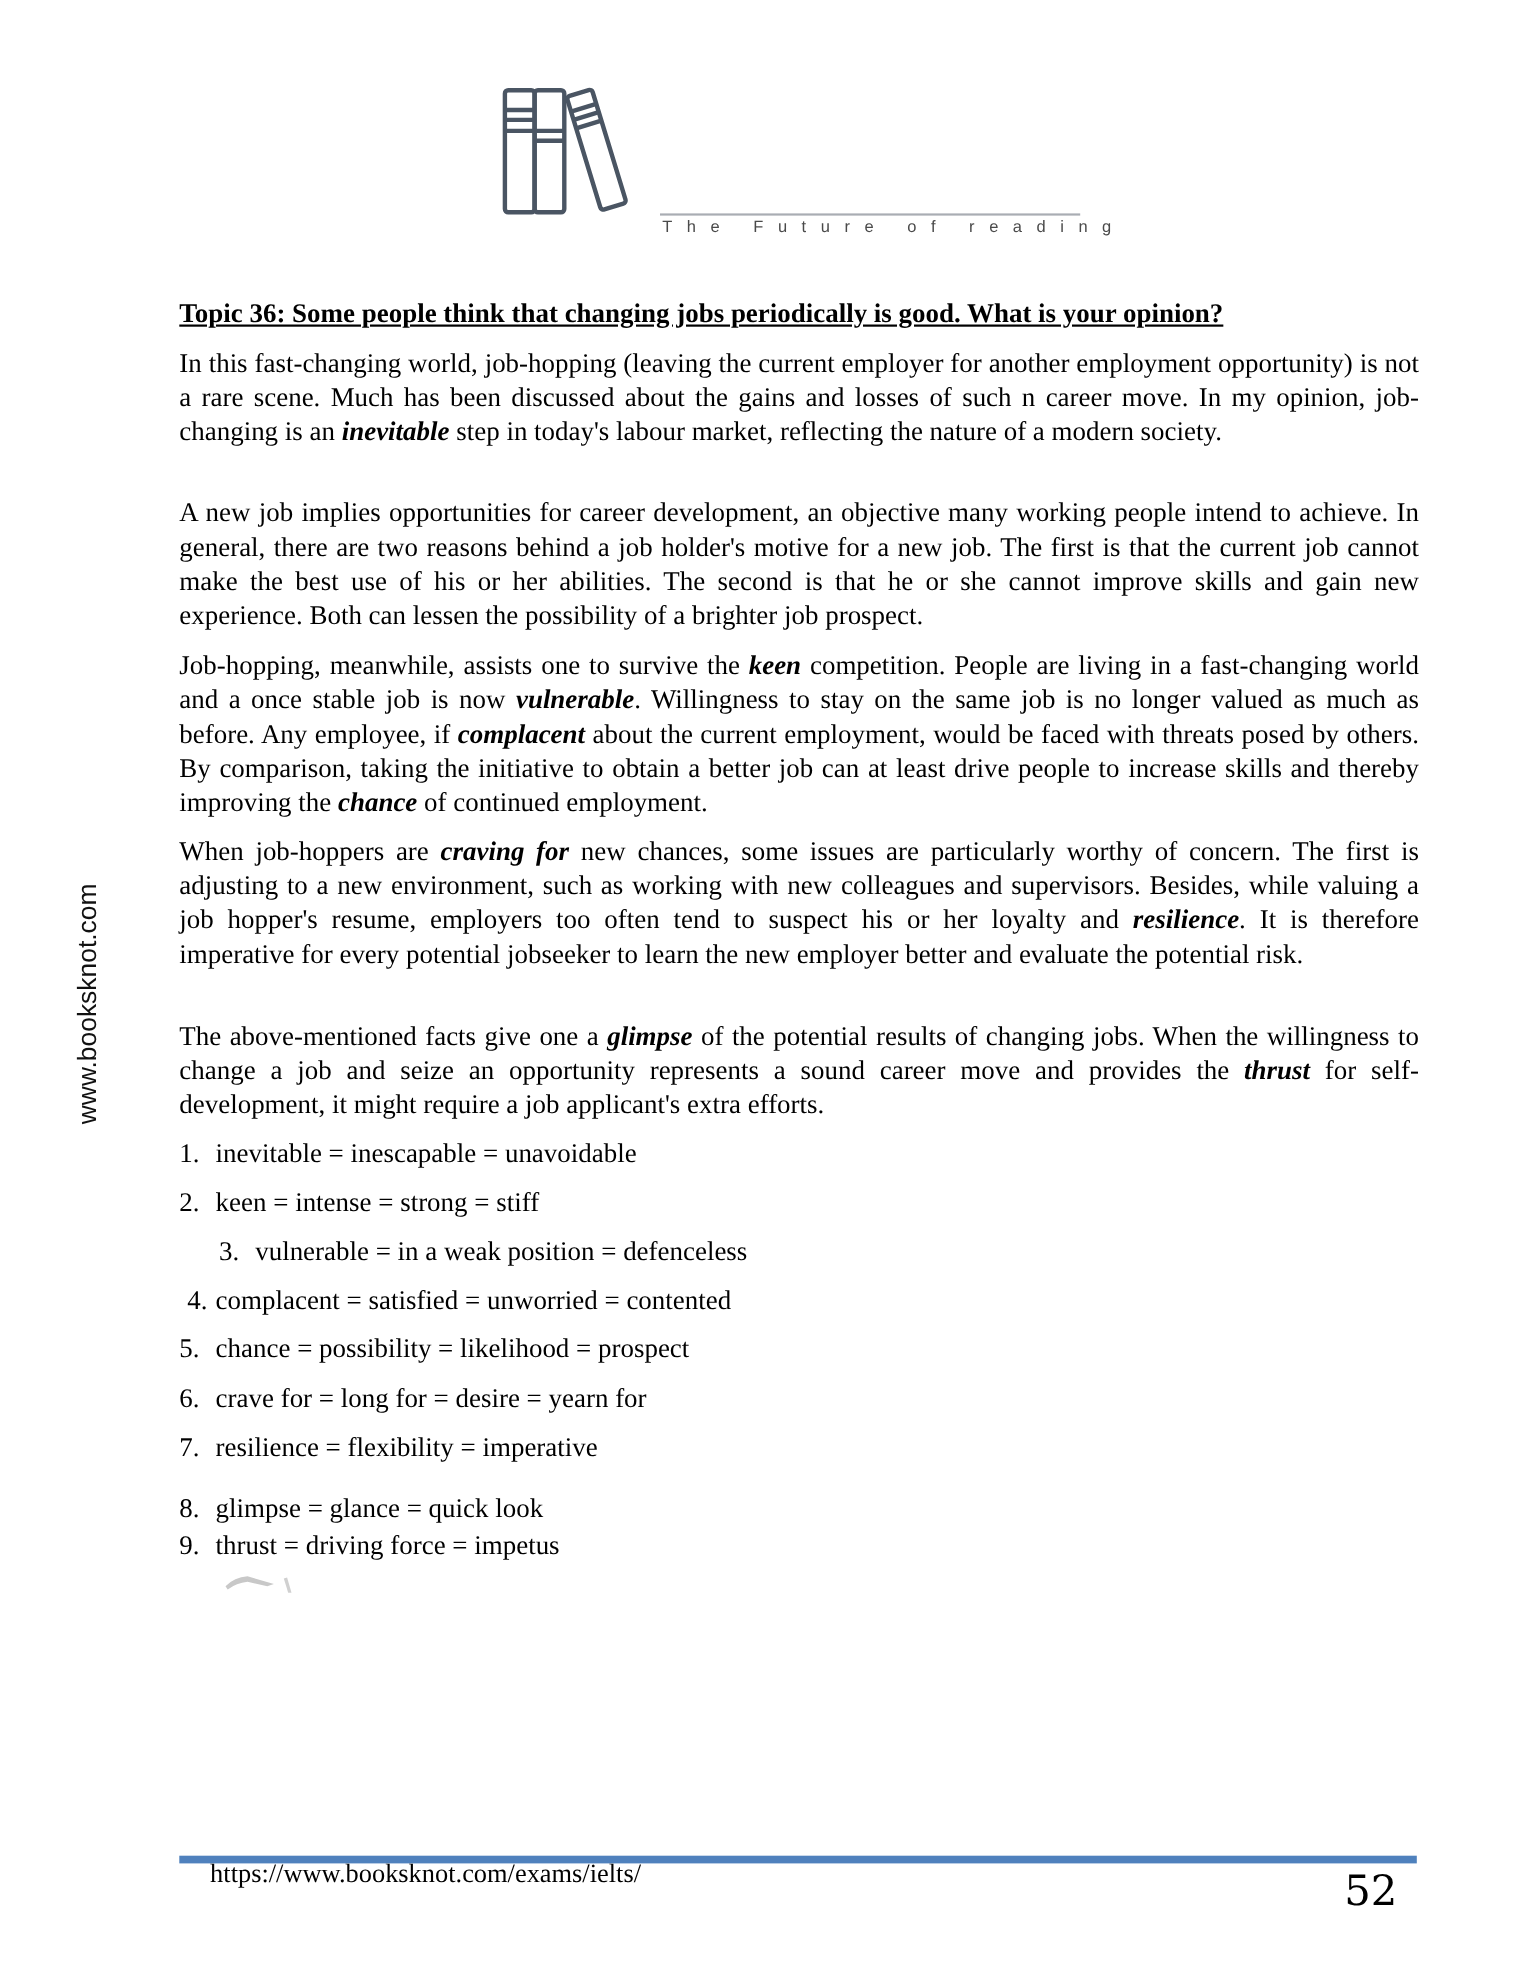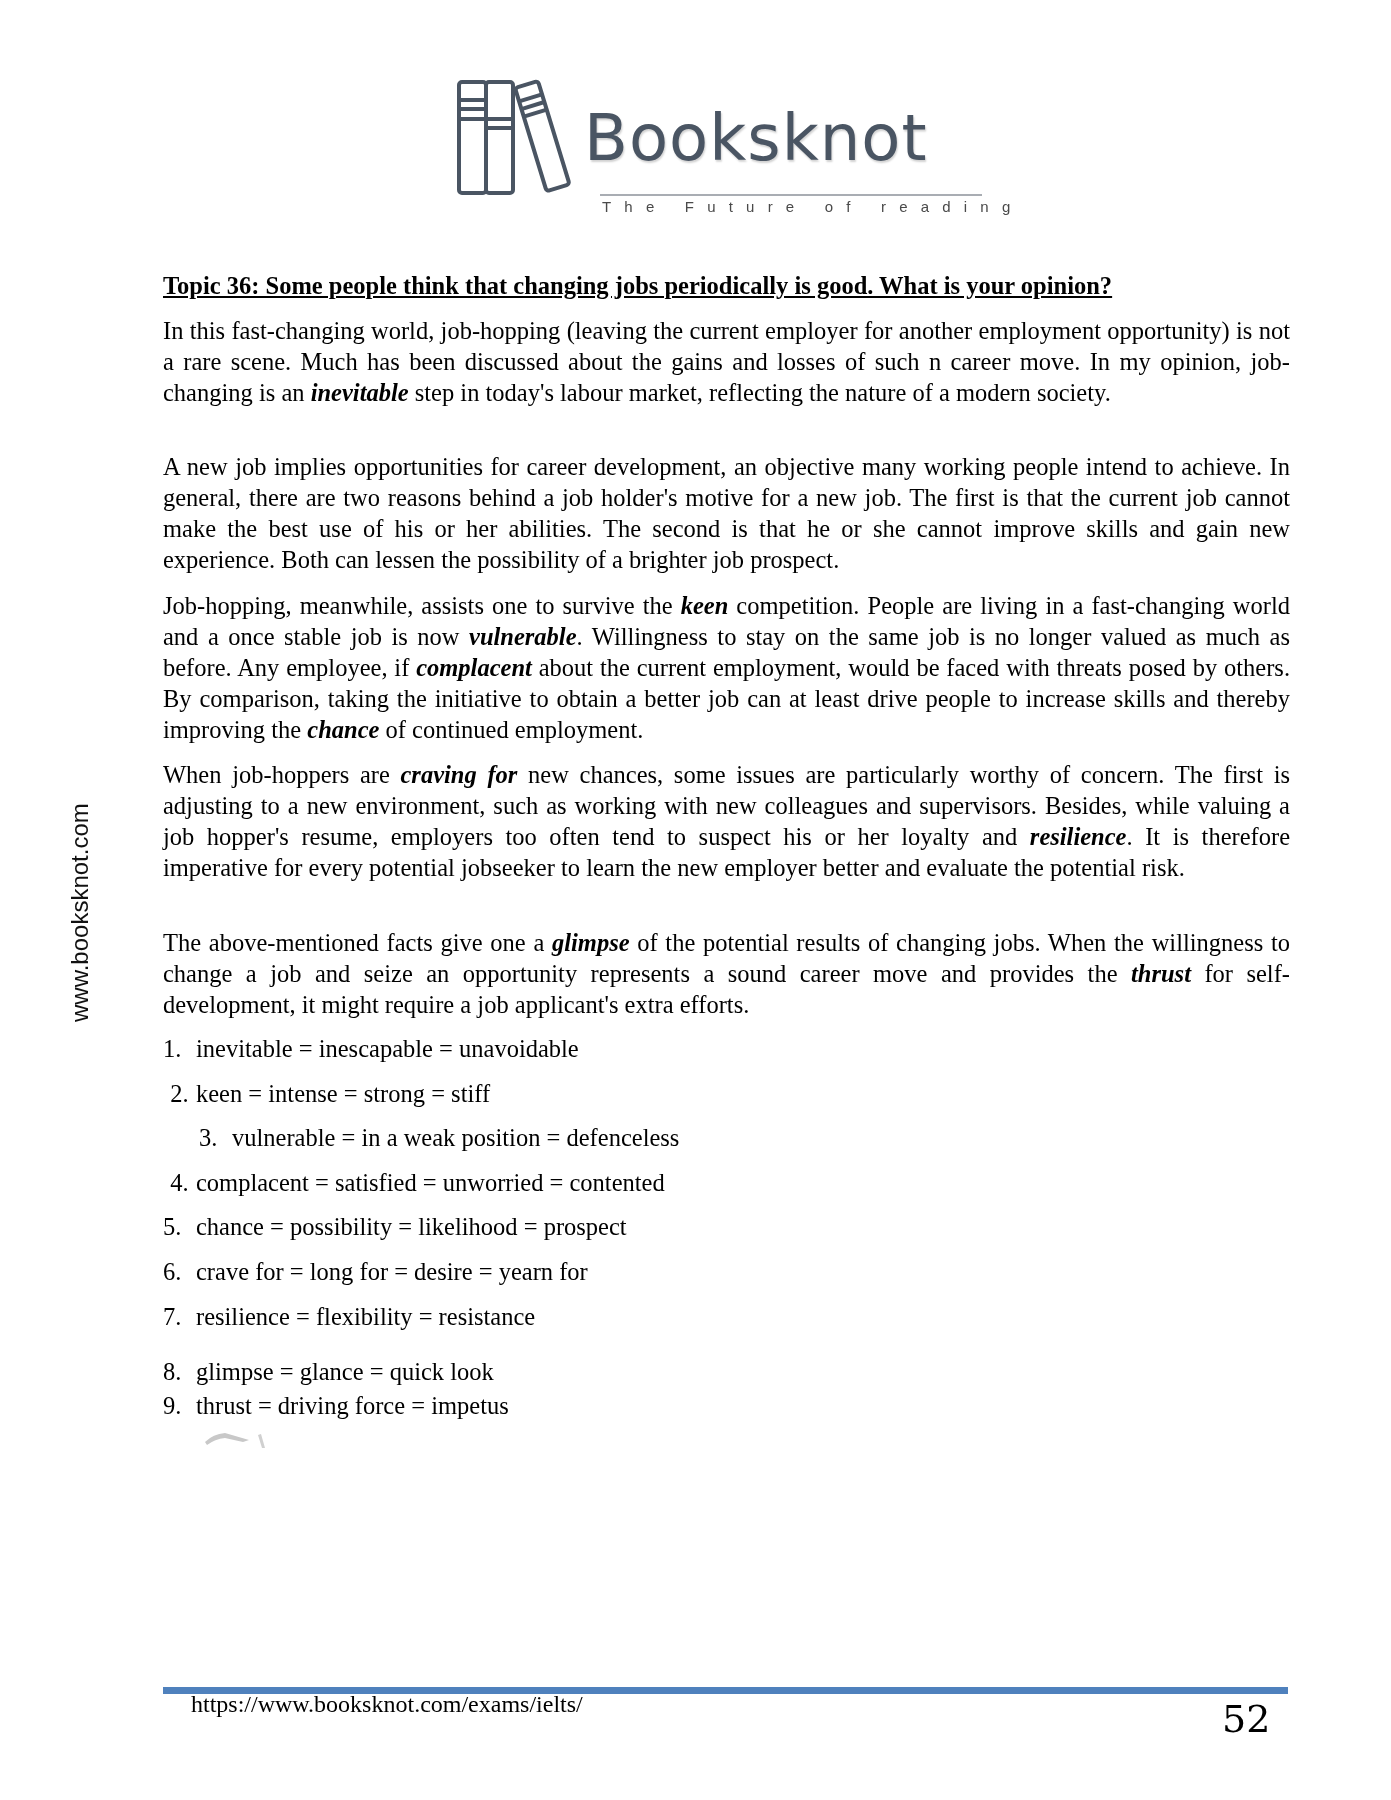--- a/index.html
+++ b/index.html
@@ -39,43 +39,42 @@
       <line x1="34" y1="43" x2="61" y2="43"></line>
       <line x1="34" y1="52" x2="61" y2="52"></line>
       <g transform="translate(63,12) rotate(-17)">
         <rect x="0" y="0" width="24" height="108" rx="3"></rect>
         <line x1="0" y1="14" x2="24" y2="14"></line>
         <line x1="0" y1="22" x2="24" y2="22"></line>
         <line x1="0" y1="30" x2="24" y2="30"></line>
       </g>
     </g>
   </svg>
-  <div class="brand-word">Booksknot</div>
   <div class="brand-rule"></div>
   <div class="tagline">The Future of reading</div>
 </div>
 
 <div class="side-url">www.booksknot.com</div>
 
 <div class="text-block title" style="top:270px;">Topic 36: Some people think that changing jobs periodically is good. What is your opinion?</div>
 
 <div class="text-block para" style="top:315px;">In this fast-changing world, job-hopping (leaving the current employer for another employment opportunity) is not a rare scene. Much has been discussed about the gains and losses of such n career move. In my opinion, job-changing is an <b>inevitable</b> step in today's labour market, reflecting the nature of a modern society.</div>
 <div class="text-block para" style="top:451px;">A new job implies opportunities for career development, an objective many working people intend to achieve. In general, there are two reasons behind a job holder's motive for a new job. The first is that the current job cannot make the best use of his or her abilities. The second is that he or she cannot improve skills and gain new experience. Both can lessen the possibility of a brighter job prospect.</div>
 <div class="text-block para" style="top:590px;">Job-hopping, meanwhile, assists one to survive the <b>keen</b> competition. People are living in a fast-changing world and a once stable job is now <b>vulnerable</b>. Willingness to stay on the same job is no longer valued as much as before. Any employee, if <b>complacent</b> about the current employment, would be faced with threats posed by others. By comparison, taking the initiative to obtain a better job can at least drive people to increase skills and thereby improving the <b>chance</b> of continued employment.</div>
 <div class="text-block para" style="top:759px;">When job-hoppers are <b>craving for</b> new chances, some issues are particularly worthy of concern. The first is adjusting to a new environment, such as working with new colleagues and supervisors. Besides, while valuing a job hopper's resume, employers too often tend to suspect his or her loyalty and <b>resilience</b>. It is therefore imperative for every potential jobseeker to learn the new employer better and evaluate the potential risk.</div>
 <div class="text-block para" style="top:927px;">The above-mentioned facts give one a <b>glimpse</b> of the potential results of changing jobs. When the willingness to change a job and seize an opportunity represents a sound career move and provides the <b>thrust</b> for self-development, it might require a job applicant's extra efforts.</div>
 
 <div>
   <div class="list-item" style="top:1033px;"><span class="num">1.</span><span>inevitable = inescapable = unavoidable</span></div>
-  <div class="list-item" style="top:1078px;text-align:center;"><span class="num">2.</span><span>keen = intense = strong = stiff</span></div>
+  <div class="list-item" style="top:1078px;"><span class="num">2.</span><span>keen = intense = strong = stiff</span></div>
   <div class="list-item" style="top:1122px;margin-left:36px;"><span class="num">3.</span><span>vulnerable = in a weak position = defenceless</span></div>
   <div class="list-item" style="top:1167px;text-align:center;"><span class="num">4.</span><span>complacent = satisfied = unworried = contented</span></div>
   <div class="list-item" style="top:1211px;"><span class="num">5.</span><span>chance = possibility = likelihood = prospect</span></div>
   <div class="list-item" style="top:1256px;"><span class="num">6.</span><span>crave for = long for = desire = yearn for</span></div>
-  <div class="list-item" style="top:1301px;"><span class="num">7.</span><span>resilience = flexibility = resistance</span></div>
+  <div class="list-item" style="top:1301px;"><span class="num">7.</span><span>resilience = flexibility = imperative</span></div>
   <div class="list-item" style="top:1345px;margin-top:11px;"><span class="num">8.</span><span>glimpse = glance = quick look</span></div>
   <div class="list-item" style="top:1390px;"><span class="num">9.</span><span>thrust = driving force = impetus</span></div>
 </div>
 
 <svg class="wm" width="80" height="20" viewBox="0 0 80 20">
   <path d="M2 12 Q10 4 22 3 L46 10 L40 12 L22 8 Q12 9 4 15 Z" fill="#c8c8c8"></path>
   <path d="M58 4 L62 18 L59 18 L55 5 Z" fill="#d0d0d0"></path>
 </svg>
 
 <div class="footer-rule"></div>

